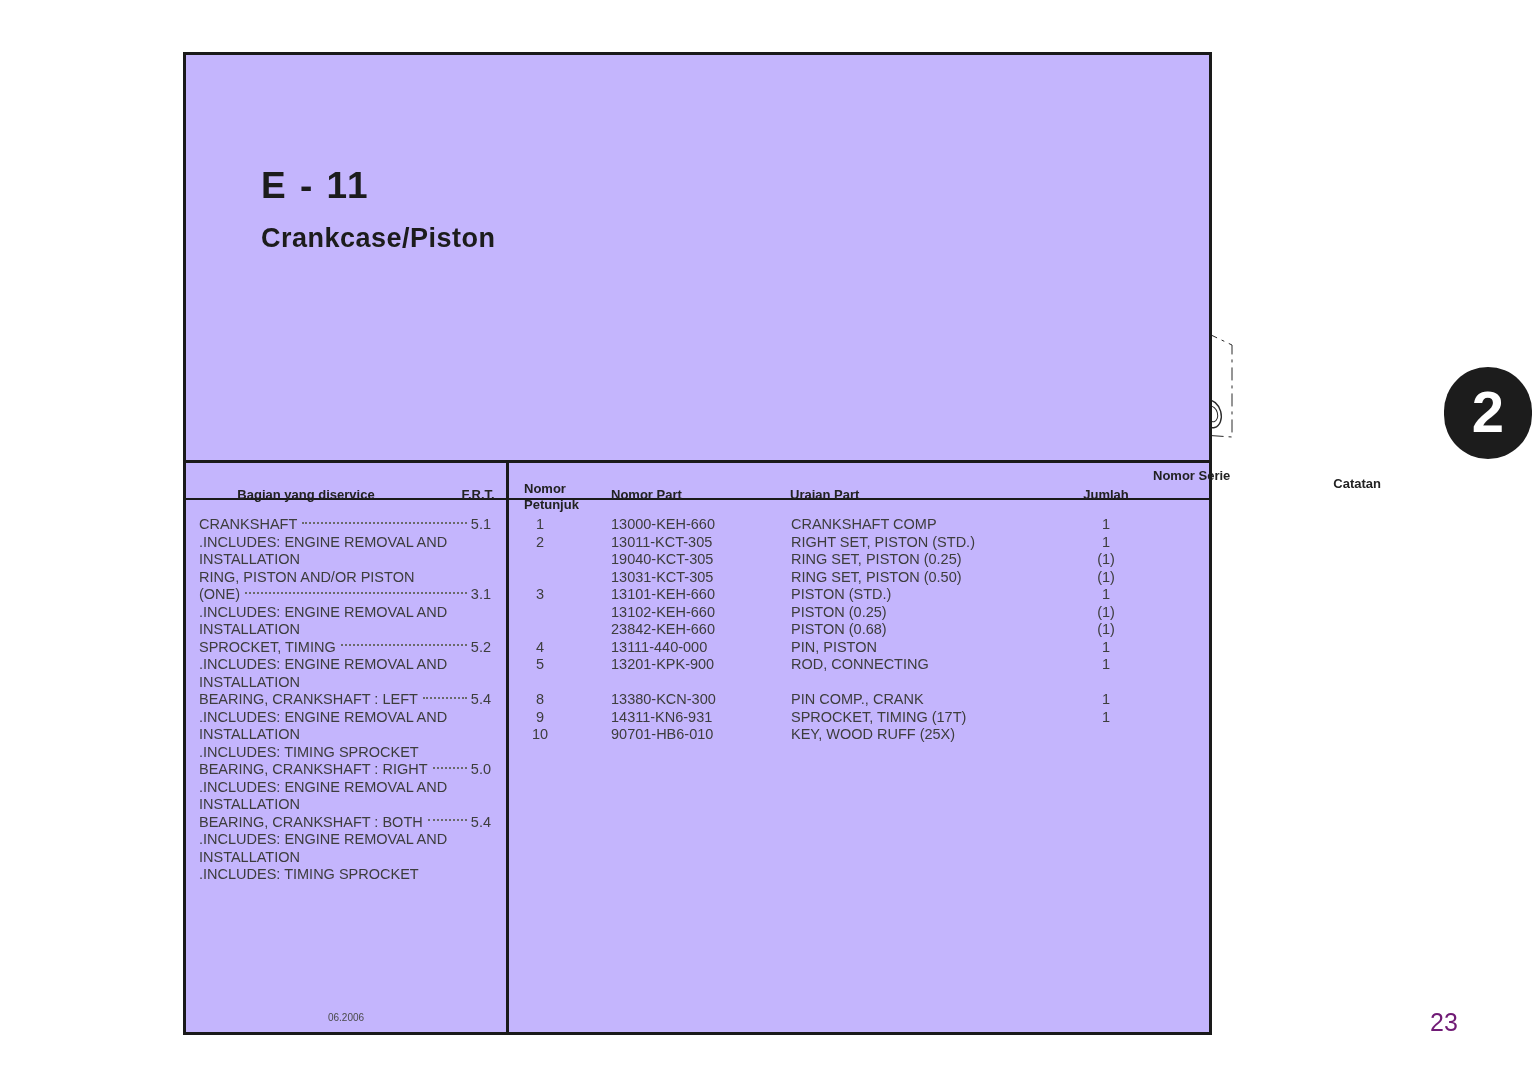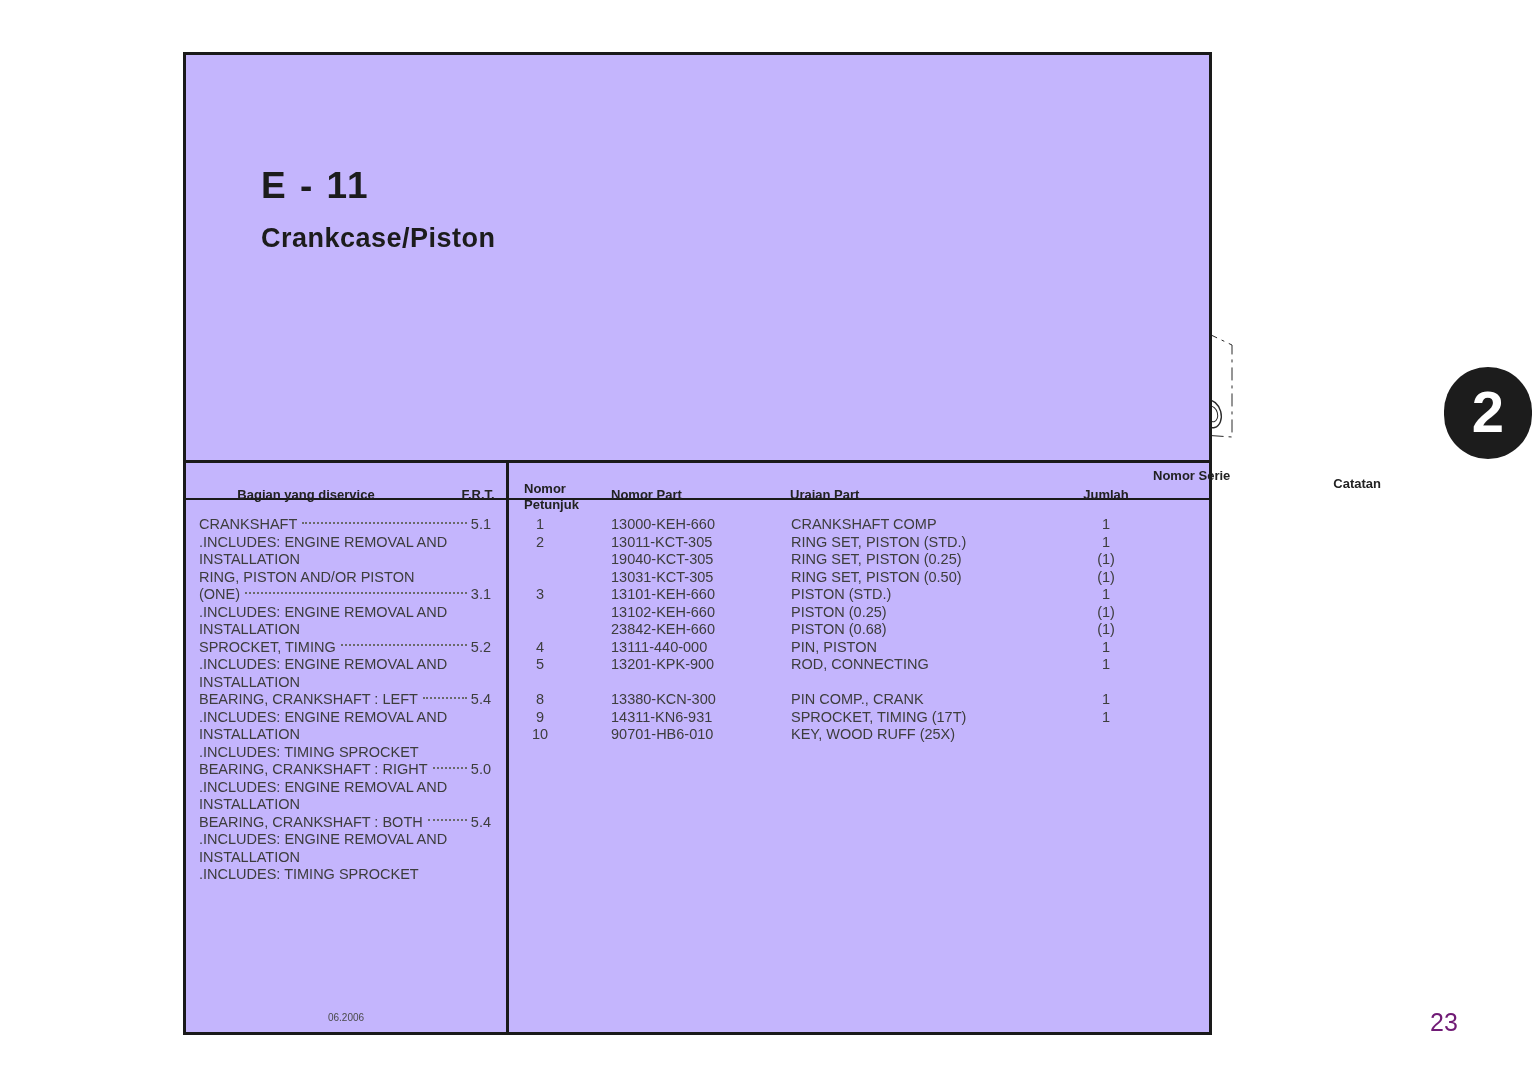--- a/index.html
+++ b/index.html
@@ -329,21 +329,21 @@
   <div class="parts-col">
     <div class="p-row">
         <span class="c-ref">1</span>
         <span class="c-pn">13000-KEH-660</span>
         <span class="c-desc">CRANKSHAFT COMP</span>
         <span class="c-qty">1</span>
       </div>
     <div class="p-row">
         <span class="c-ref">2</span>
         <span class="c-pn">13011-KCT-305</span>
-        <span class="c-desc">RING SET, PISTON (STD.)</span>
+        <span class="c-desc">RIGHT SET, PISTON (STD.)</span>
         <span class="c-qty">1</span>
       </div>
     <div class="p-row">
         <span class="c-ref"></span>
         <span class="c-pn">19040-KCT-305</span>
         <span class="c-desc">RING SET, PISTON (0.25)</span>
         <span class="c-qty">(1)</span>
       </div>
     <div class="p-row">
         <span class="c-ref"></span>

